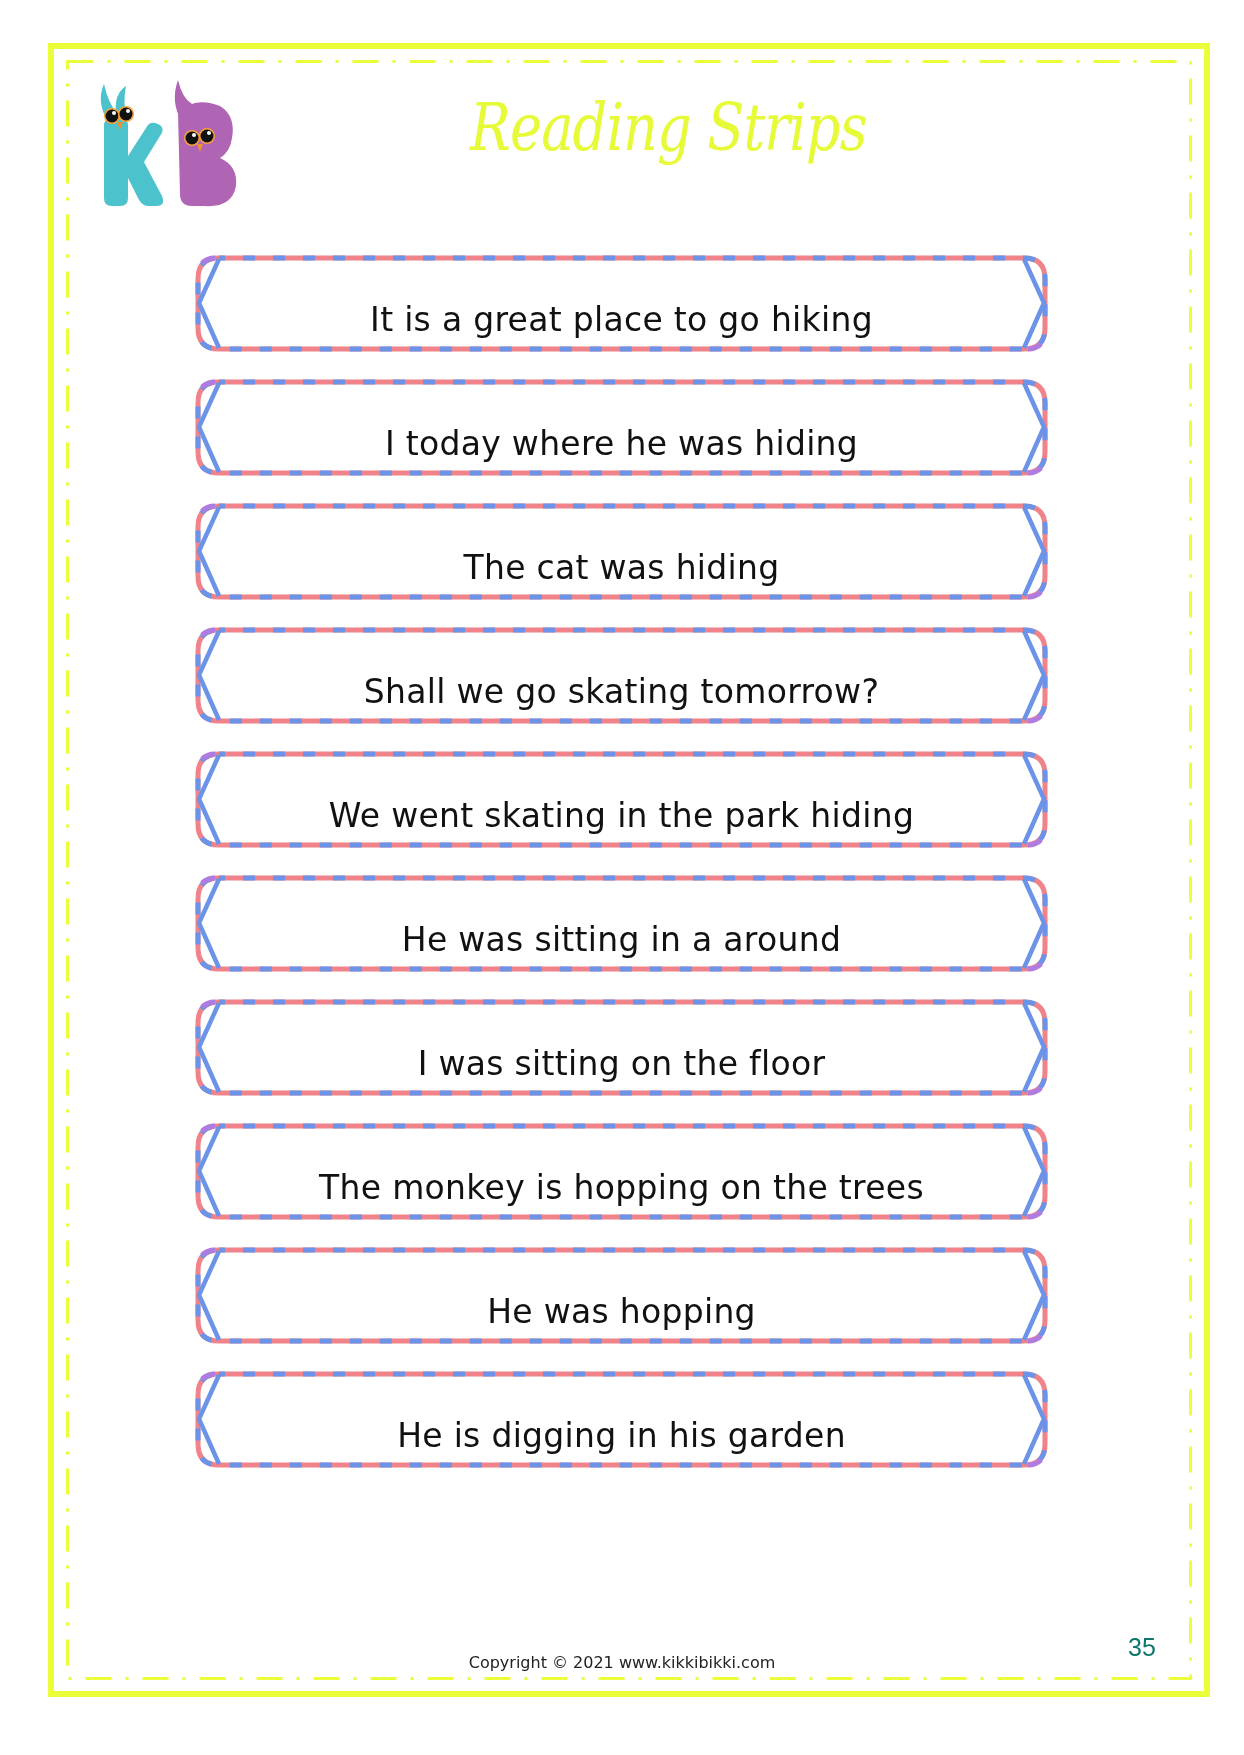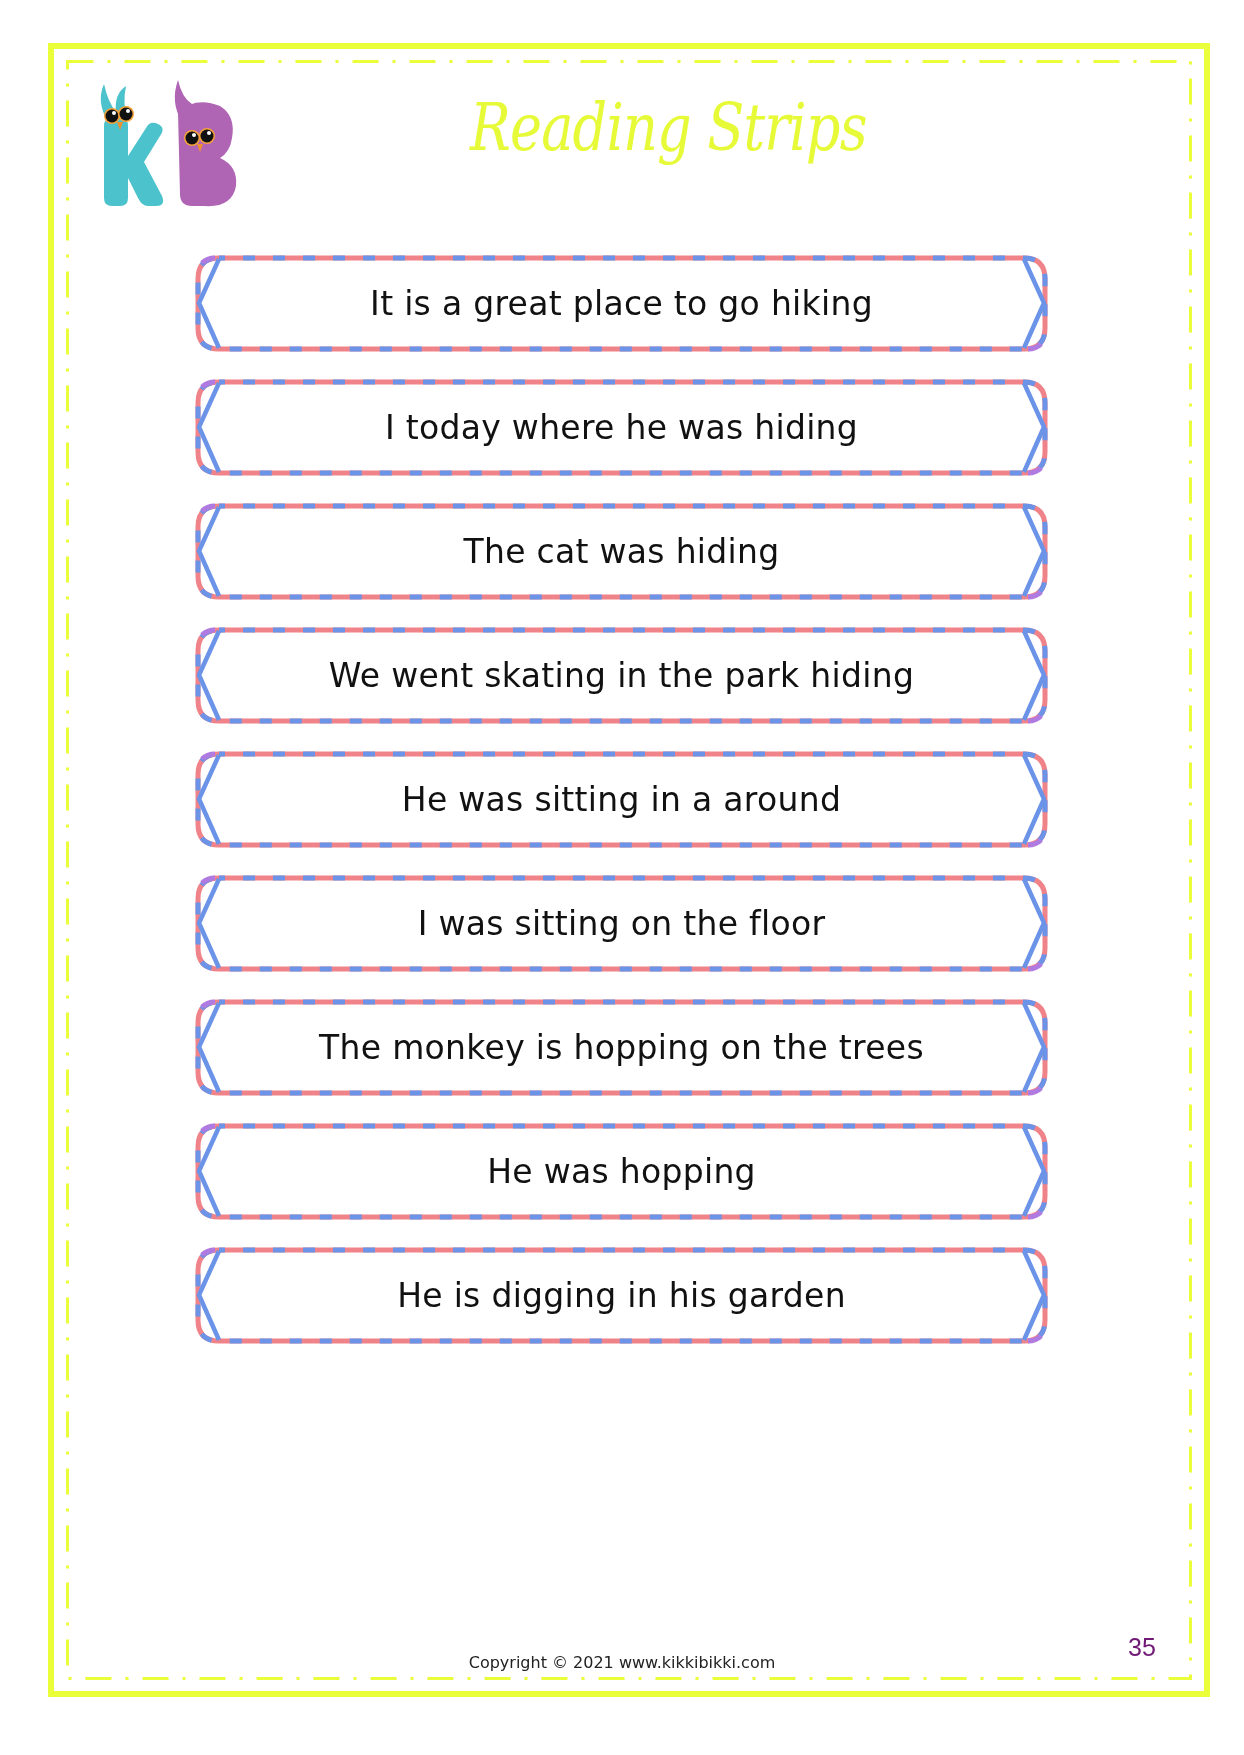--- a/index.html
+++ b/index.html
@@ -10,28 +10,28 @@
     .inner-border { position: absolute; left: 66px; top: 60px; width: 1126px; height: 1620px; }
     .inner-border svg { position: absolute; left: 0; top: 0; }
     .logo { position: absolute; left: 86px; top: 72px; width: 160px; height: 140px; }
     .title { position: absolute; left: 470px; top: 78px; width: 370px; height: 100px;
              font-family: "DejaVu Serif", serif; font-style: italic; font-size: 66px;
              color: #e6fa38; letter-spacing: -1px; white-space: nowrap; line-height: 100px;
              transform: scaleX(0.82); transform-origin: left center; }
     .strips { position: absolute; left: 195px; top: 255px; width: 853px; }
     .strip { position: relative; width: 853px; height: 97px; margin-bottom: 27px; }
     .strip svg { position: absolute; left: 0; top: 0; }
-    .strip-text { position: absolute; left: 0; top: 0; width: 853px; height: 97px;
+    .strip-text { position: absolute; left: 0; top: 16px; width: 853px; height: 97px;
                   display: flex; align-items: center; justify-content: center;
                   font-family: "DejaVu Sans", sans-serif; font-size: 33px; color: #111111;
                   letter-spacing: 0.3px; }
     .footer-copyright { position: absolute; left: 0; width: 1244px; top: 1641px; text-align: center;
                         font-family: "DejaVu Sans", sans-serif; font-size: 16px; color: #222; margin-top: 12px; }
     .page-number { position: absolute; left: 1128px; top: 1633px; font-family: "Liberation Sans", sans-serif;
-                   font-size: 25px; color: #701a75; }
+                   font-size: 25px; color: #0f766e; }
   </style>
 </head>
 <body>
 
 <div class="outer-border"></div>
 
 <div class="inner-border">
   <svg width="1126" height="1620" viewBox="0 0 1126 1620">
     <rect x="1.5" y="1.5" width="1123" height="1617" fill="none" stroke="#eaff3a" stroke-width="3" stroke-dasharray="26 14 3 14"></rect>
   </svg>
@@ -104,20 +104,31 @@
     </div>
     <div class="strip">
       <svg width="853" height="97">
         <path d="M24 3 L829 3 Q850 3 850 24 L850 73 Q850 94 829 94 L24 94 Q3 94 3 73 L3 24 Q3 3 24 3 Z" fill="none" stroke="#f0838a" stroke-width="5"></path>
         <path d="M24 3 L829 3 Q850 3 850 24 L850 73 Q850 94 829 94 L24 94 Q3 94 3 73 L3 24 Q3 3 24 3 Z" fill="none" stroke="#6b93e8" stroke-width="5" stroke-dasharray="12 18" stroke-dashoffset="6"></path>
         <path d="M7 8 Q12 3 20 3" fill="none" stroke="#b07be0" stroke-width="5"></path>
         <path d="M846 89 Q841 94 833 94" fill="none" stroke="#b07be0" stroke-width="5"></path>
         <polyline points="24,4 4,48 24,93" fill="none" stroke="#6b93e8" stroke-width="4.5"></polyline>
         <polyline points="829,4 849,48 829,93" fill="none" stroke="#6b93e8" stroke-width="4.5"></polyline>
       </svg>
+      <div class="strip-text">Shall we go skating tomorrow?</div>
+    </div>
+    <div class="strip">
+      <svg width="853" height="97">
+        <path d="M24 3 L829 3 Q850 3 850 24 L850 73 Q850 94 829 94 L24 94 Q3 94 3 73 L3 24 Q3 3 24 3 Z" fill="none" stroke="#f0838a" stroke-width="5"></path>
+        <path d="M24 3 L829 3 Q850 3 850 24 L850 73 Q850 94 829 94 L24 94 Q3 94 3 73 L3 24 Q3 3 24 3 Z" fill="none" stroke="#6b93e8" stroke-width="5" stroke-dasharray="12 18" stroke-dashoffset="6"></path>
+        <path d="M7 8 Q12 3 20 3" fill="none" stroke="#b07be0" stroke-width="5"></path>
+        <path d="M846 89 Q841 94 833 94" fill="none" stroke="#b07be0" stroke-width="5"></path>
+        <polyline points="24,4 4,48 24,93" fill="none" stroke="#6b93e8" stroke-width="4.5"></polyline>
+        <polyline points="829,4 849,48 829,93" fill="none" stroke="#6b93e8" stroke-width="4.5"></polyline>
+      </svg>
       <div class="strip-text">We went skating in the park hiding</div>
     </div>
     <div class="strip">
       <svg width="853" height="97">
         <path d="M24 3 L829 3 Q850 3 850 24 L850 73 Q850 94 829 94 L24 94 Q3 94 3 73 L3 24 Q3 3 24 3 Z" fill="none" stroke="#f0838a" stroke-width="5"></path>
         <path d="M24 3 L829 3 Q850 3 850 24 L850 73 Q850 94 829 94 L24 94 Q3 94 3 73 L3 24 Q3 3 24 3 Z" fill="none" stroke="#6b93e8" stroke-width="5" stroke-dasharray="12 18" stroke-dashoffset="6"></path>
         <path d="M7 8 Q12 3 20 3" fill="none" stroke="#b07be0" stroke-width="5"></path>
         <path d="M846 89 Q841 94 833 94" fill="none" stroke="#b07be0" stroke-width="5"></path>
         <polyline points="24,4 4,48 24,93" fill="none" stroke="#6b93e8" stroke-width="4.5"></polyline>
         <polyline points="829,4 849,48 829,93" fill="none" stroke="#6b93e8" stroke-width="4.5"></polyline>

